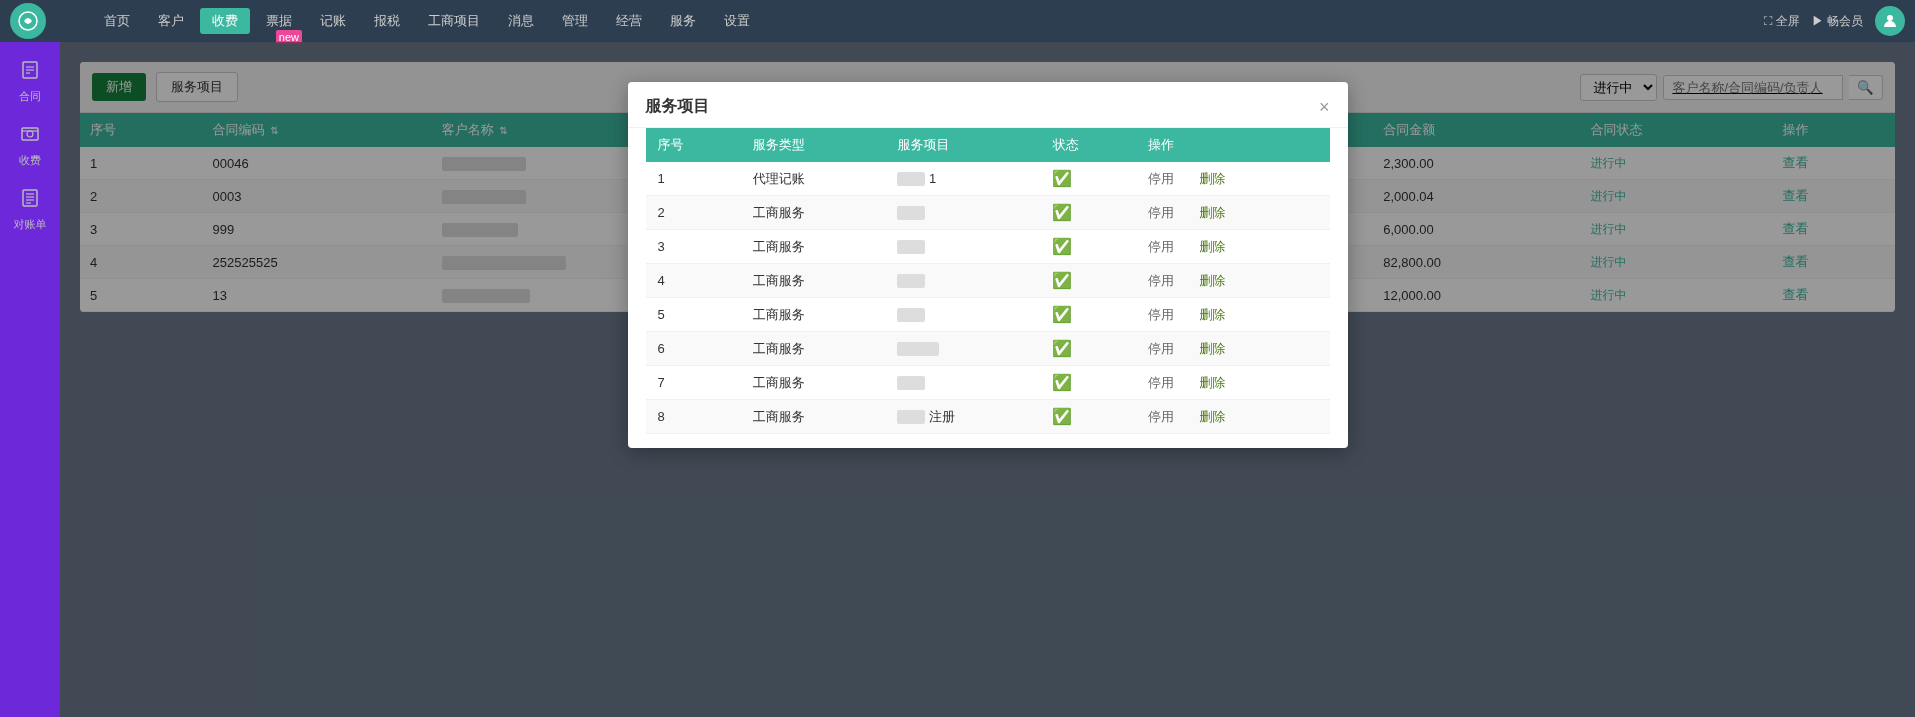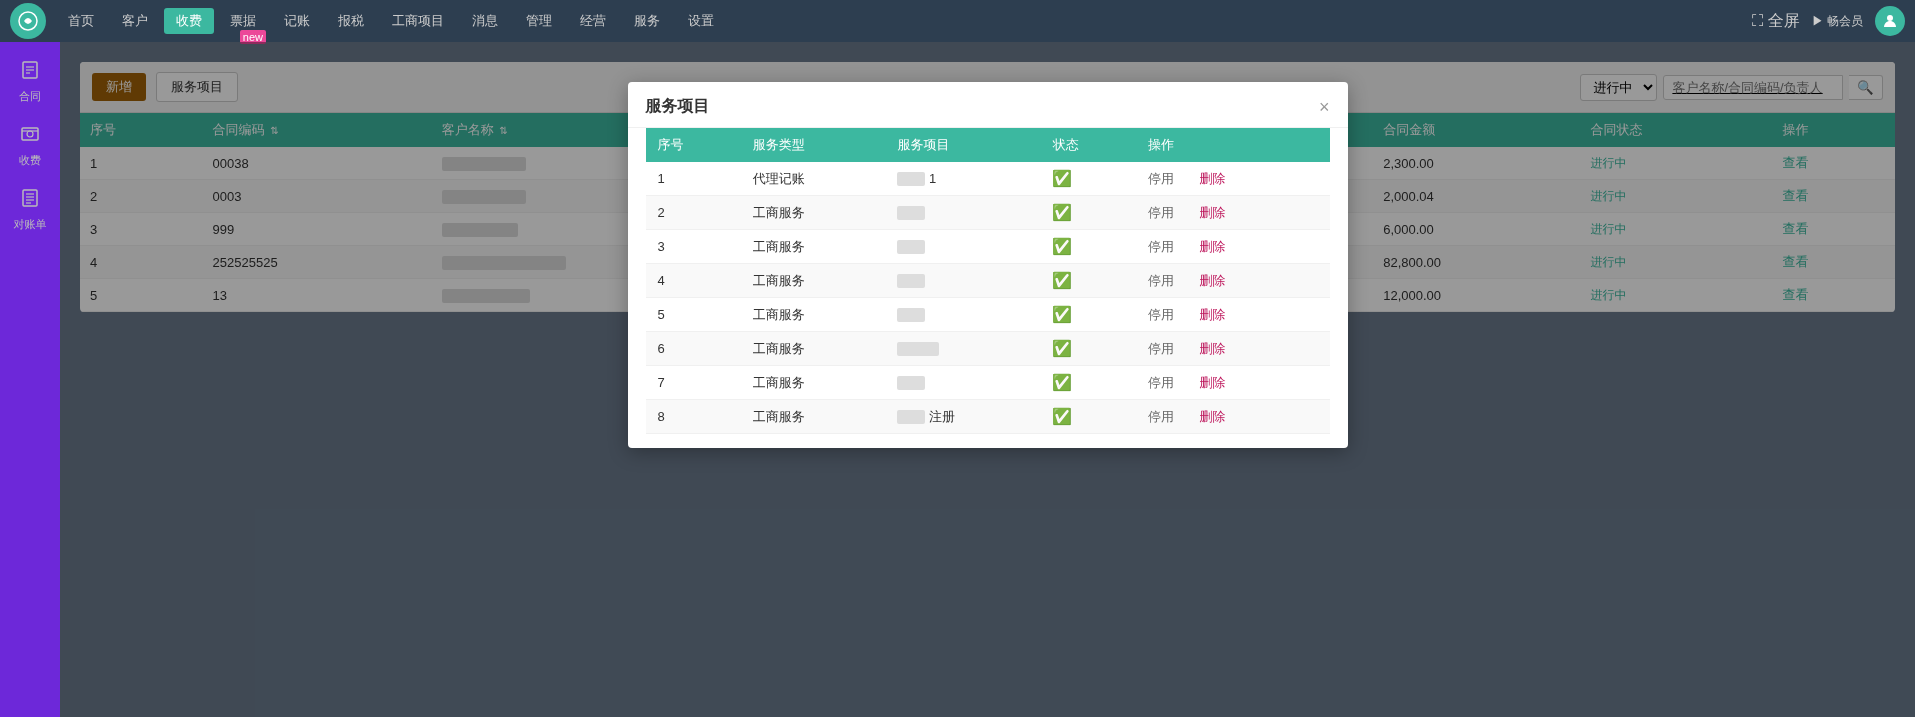--- a/index.html
+++ b/index.html
@@ -7,20 +7,21 @@
 
     
     .top-nav {
       background: #2d3e50;
       height: 42px;
       display: flex;
       align-items: center;
       padding: 0 10px;
       position: relative;
       z-index: 100;
+      gap: 36px;
     }
     .top-nav .logo {
       width: 36px;
       height: 36px;
       border-radius: 50%;
       background: #3cb8a0;
       display: flex; align-items: center; justify-content: center;
       color: white; font-size: 16px; margin-right: 10px;
       flex-shrink: 0;
     }
@@ -108,21 +109,21 @@
     }
     .table-toolbar {
       padding: 10px 12px;
       display: flex;
       align-items: center;
       gap: 10px;
       background: #f5f5f5;
       border-bottom: 1px solid #e0e0e0;
     }
     .btn-new {
-      background: #a16207;
+      background: #15803d;
       color: white;
       border: none;
       padding: 5px 14px;
       border-radius: 3px;
       cursor: pointer;
       font-size: 13px;
     }
     .btn-service {
       background: white;
       border: 1px solid #ccc;
@@ -280,21 +281,21 @@
     .check-icon {
       color: #3cb8a0;
       font-size: 16px;
     }
     .action-stop {
       color: #666;
       cursor: pointer;
       margin-right: 22px;
     }
     .action-delete {
-      color: #be185d;
+      color: #4d7c0f;
       cursor: pointer;
     }
     .sort-arrow { font-size: 10px; margin-left: 2px; }
   </style>
 </head>
 <body>
 
 <div class="top-nav">
   <div class="logo">
     <svg width="20" height="20" viewBox="0 0 20 20" fill="none">
@@ -313,21 +314,21 @@
     <span class="nav-item">记账</span>
     <span class="nav-item">报税</span>
     <span class="nav-item">工商项目</span>
     <span class="nav-item">消息</span>
     <span class="nav-item">管理</span>
     <span class="nav-item">经营</span>
     <span class="nav-item">服务</span>
     <span class="nav-item">设置</span>
   </div>
   <div class="nav-right">
-    <span style="cursor:pointer;font-size:16px;">⛶ 全屏</span>
+    <span style="cursor:pointer;font-size:12px;">⛶ 全屏</span>
     <span style="cursor:pointer;font-size:12px;">▶ 畅会员</span>
     <div class="avatar">
       <svg width="16" height="16" viewBox="0 0 16 16" fill="white">
         <circle cx="8" cy="5" r="3"></circle>
         <path d="M2 14c0-3.3 2.7-6 6-6s6 2.7 6 6"></path>
       </svg>
     </div>
   </div>
 </div>
 
@@ -393,21 +394,21 @@
             <th>服务期限起止 <span class="sort-arrow">▲</span></th>
             <th>合同金额</th>
             <th>合同状态</th>
             <th>操作</th>
           </tr>
         </thead>
         <tbody id="main-table-body">
 
         <tr>
     <td>1</td>
-    <td>00038</td>
+    <td>00046</td>
     <td><span class="blurred" style="width:84px;">██████</span></td>
     <td>小规模记账</td>
     <td>202305-202404</td>
     <td>2,300.00</td>
     <td><span class="status-badge">进行中</span></td>
     <td><a class="action-link">查看</a></td>
   </tr>
             <tr>
     <td>2</td>
     <td>0003</td>

